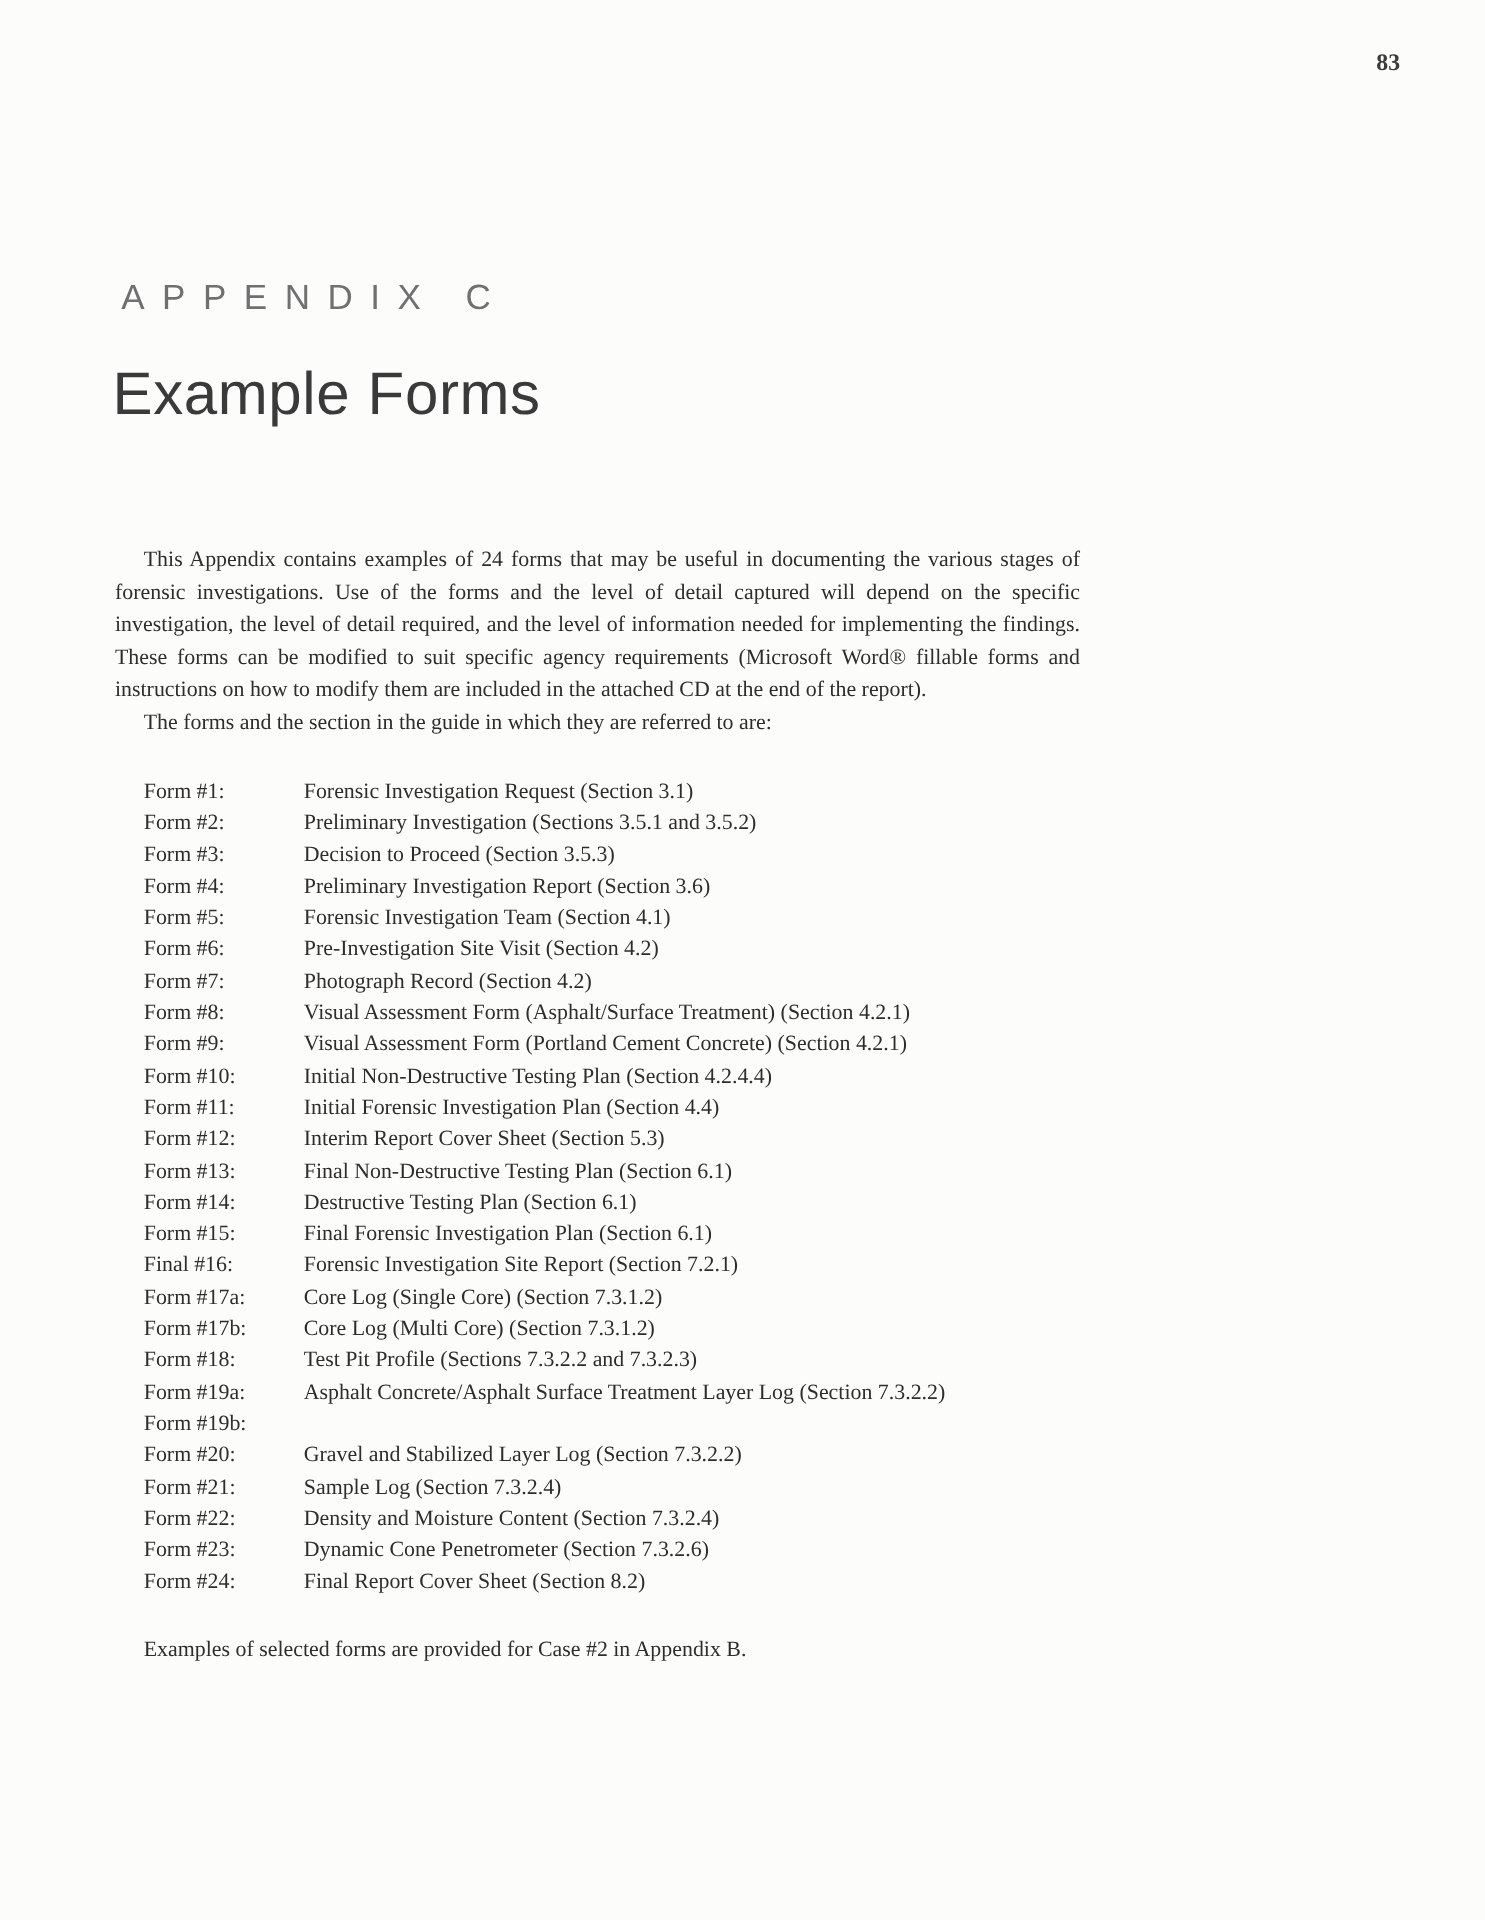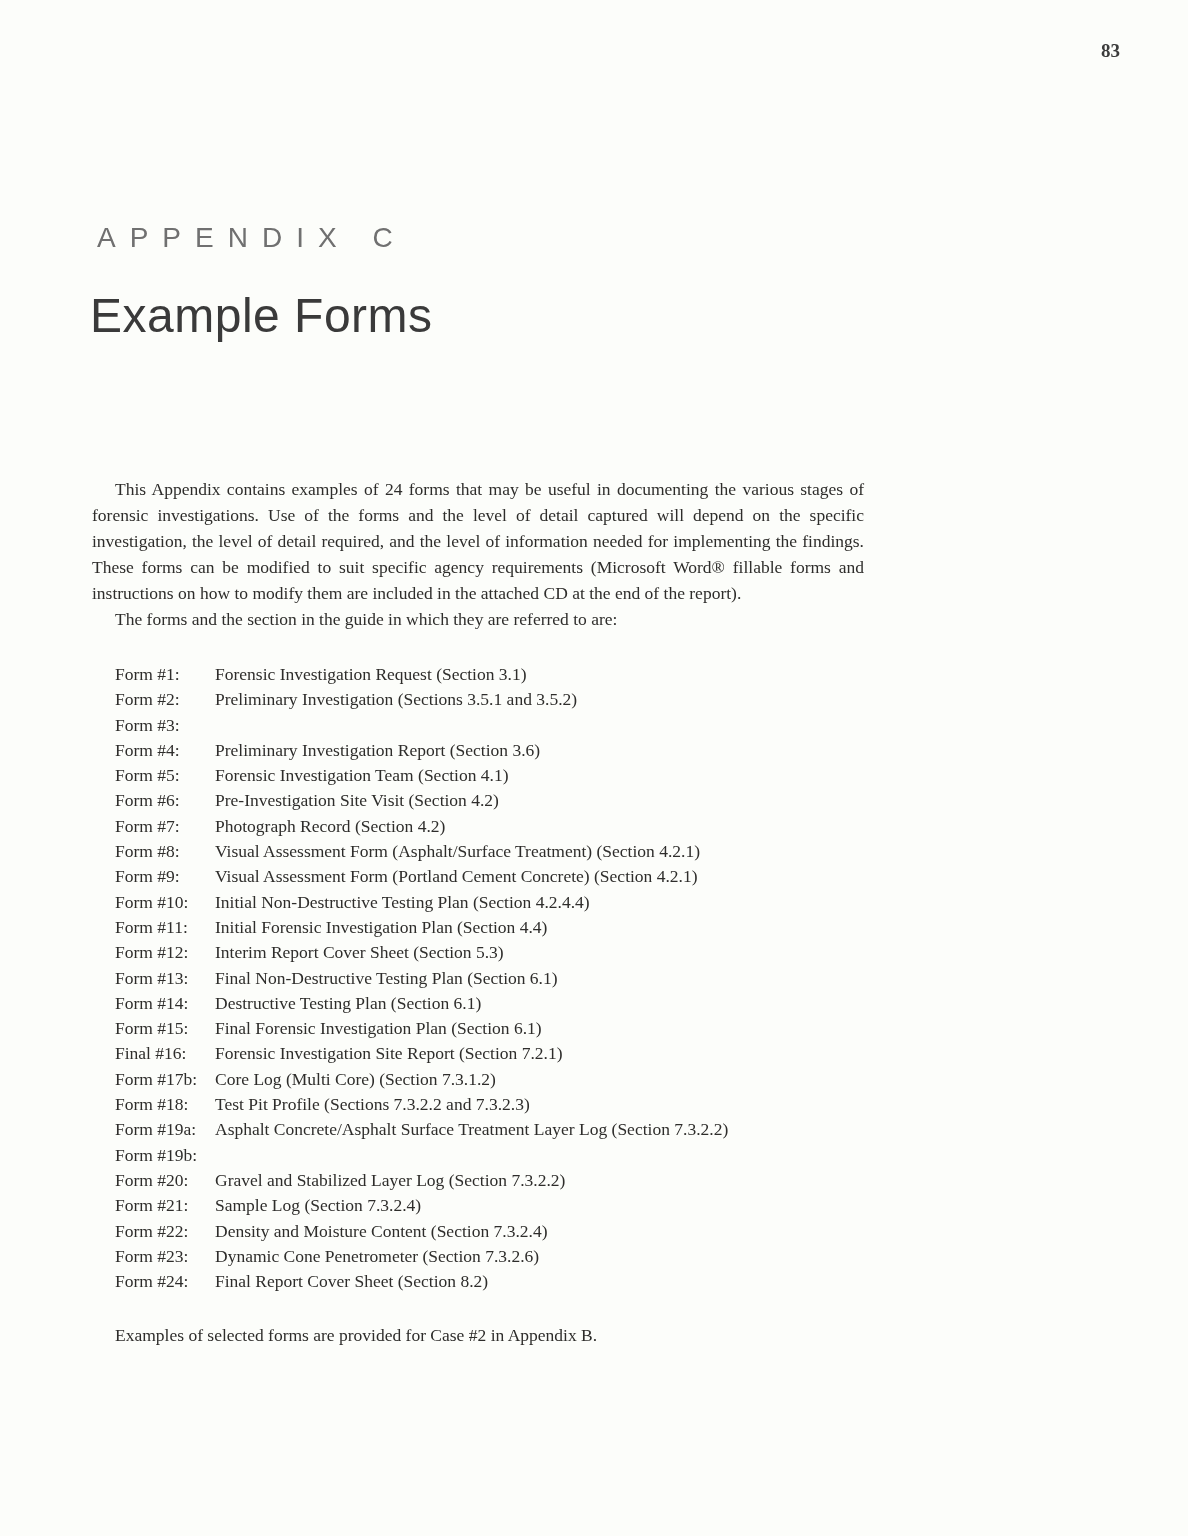--- a/index.html
+++ b/index.html
@@ -40,40 +40,41 @@
     top: 288px;
     font-family: "Liberation Sans", sans-serif;
     font-weight: 400;
     font-size: 48px;
     letter-spacing: 0.5px;
     color: #3a3a3a;
   }
   .content {
     position: absolute;
     left: 92px;
-    top: 476px;
+    top: 434px;
     width: 772px;
     font-size: 17.5px;
     line-height: 26px;
   }
   .intro-paragraph {
     margin: 0;
     text-align: justify;
     text-indent: 23px;
   }
   .lead-in {
     margin: 0;
     text-indent: 23px;
   }
   .forms-list {
     margin: 30px 0 0 23px;
   }
   .form-row {
     display: flex;
     line-height: 25.3px;
+    gap: 28px;
   }
   .form-label {
     flex: 0 0 100px;
     width: 100px;
   }
   .form-desc {
     flex: 1;
   }
   .footer-note {
     margin: 28px 0 0 23px;
@@ -100,20 +101,21 @@
     <span class="form-desc">Forensic Investigation Request (Section 3.1)</span>
   </div>
 
   <div class="form-row">
     <span class="form-label">Form #2:</span>
     <span class="form-desc">Preliminary Investigation (Sections 3.5.1 and 3.5.2)</span>
   </div>
 
   <div class="form-row">
     <span class="form-label">Form #3:</span>
+    <span class="form-desc">Decision to Proceed (Section 3.5.3)</span>
   </div>
 
   <div class="form-row">
     <span class="form-label">Form #4:</span>
     <span class="form-desc">Preliminary Investigation Report (Section 3.6)</span>
   </div>
 
   <div class="form-row">
     <span class="form-label">Form #5:</span>
     <span class="form-desc">Forensic Investigation Team (Section 4.1)</span>
@@ -167,20 +169,24 @@
   <div class="form-row">
     <span class="form-label">Form #15:</span>
     <span class="form-desc">Final Forensic Investigation Plan (Section 6.1)</span>
   </div>
 
   <div class="form-row">
     <span class="form-label">Final #16:</span>
     <span class="form-desc">Forensic Investigation Site Report (Section 7.2.1)</span>
   </div>
 
+  <div class="form-row">
+    <span class="form-label">Form #17a:</span>
+    <span class="form-desc">Core Log (Single Core) (Section 7.3.1.2)</span>
+  </div>
 
   <div class="form-row">
     <span class="form-label">Form #17b:</span>
     <span class="form-desc">Core Log (Multi Core) (Section 7.3.1.2)</span>
   </div>
 
   <div class="form-row">
     <span class="form-label">Form #18:</span>
     <span class="form-desc">Test Pit Profile (Sections 7.3.2.2 and 7.3.2.3)</span>
   </div>

